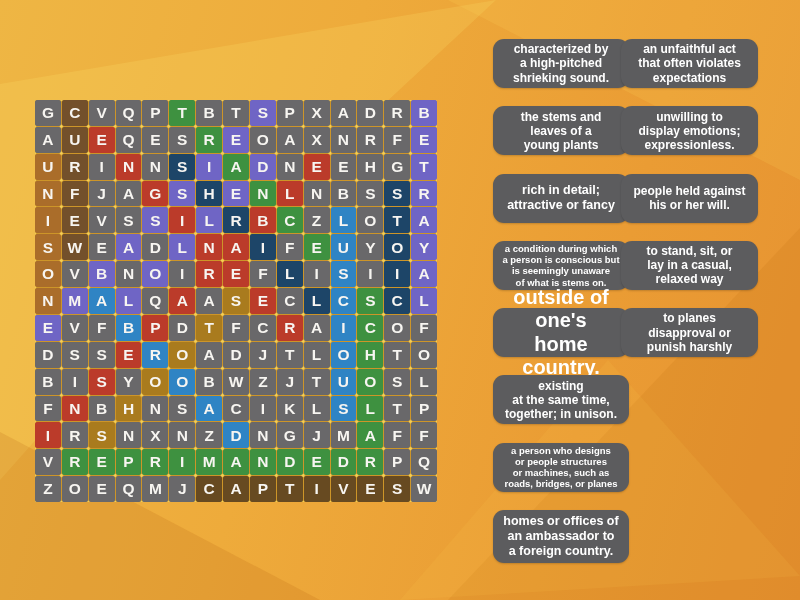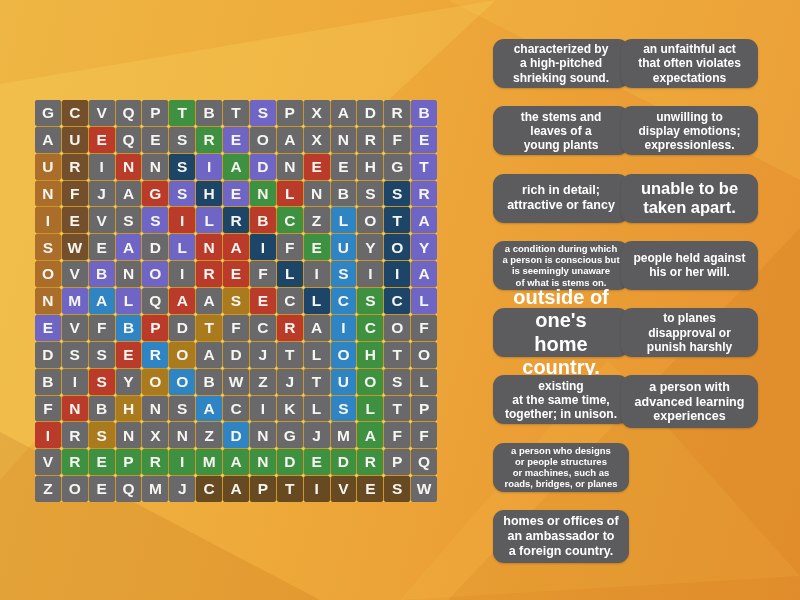--- a/index.html
+++ b/index.html
@@ -311,23 +311,21 @@
 a foreign country.</div>
 </div>
 
 <div class="clue-col col-right">
   <div class="card fs-md">an unfaithful act
 that often violates
 expectations</div>
   <div class="card fs-md">unwilling to
 display emotions;
 expressionless.</div>
-  <div class="card fs-xl">unable to be
-taken apart.</div>
   <div class="card fs-md">people held against
 his or her will.</div>
+  <div class="card fs-md">to stand, sit, or
+lay in a casual,
+relaxed way</div>
   <div class="card fs-md">to planes
 disapproval or
 punish harshly</div>
-  <div class="card fs-md2 h53">a person with
-advanced learning
-experiences</div>
 </div>
 
 </body></html>

